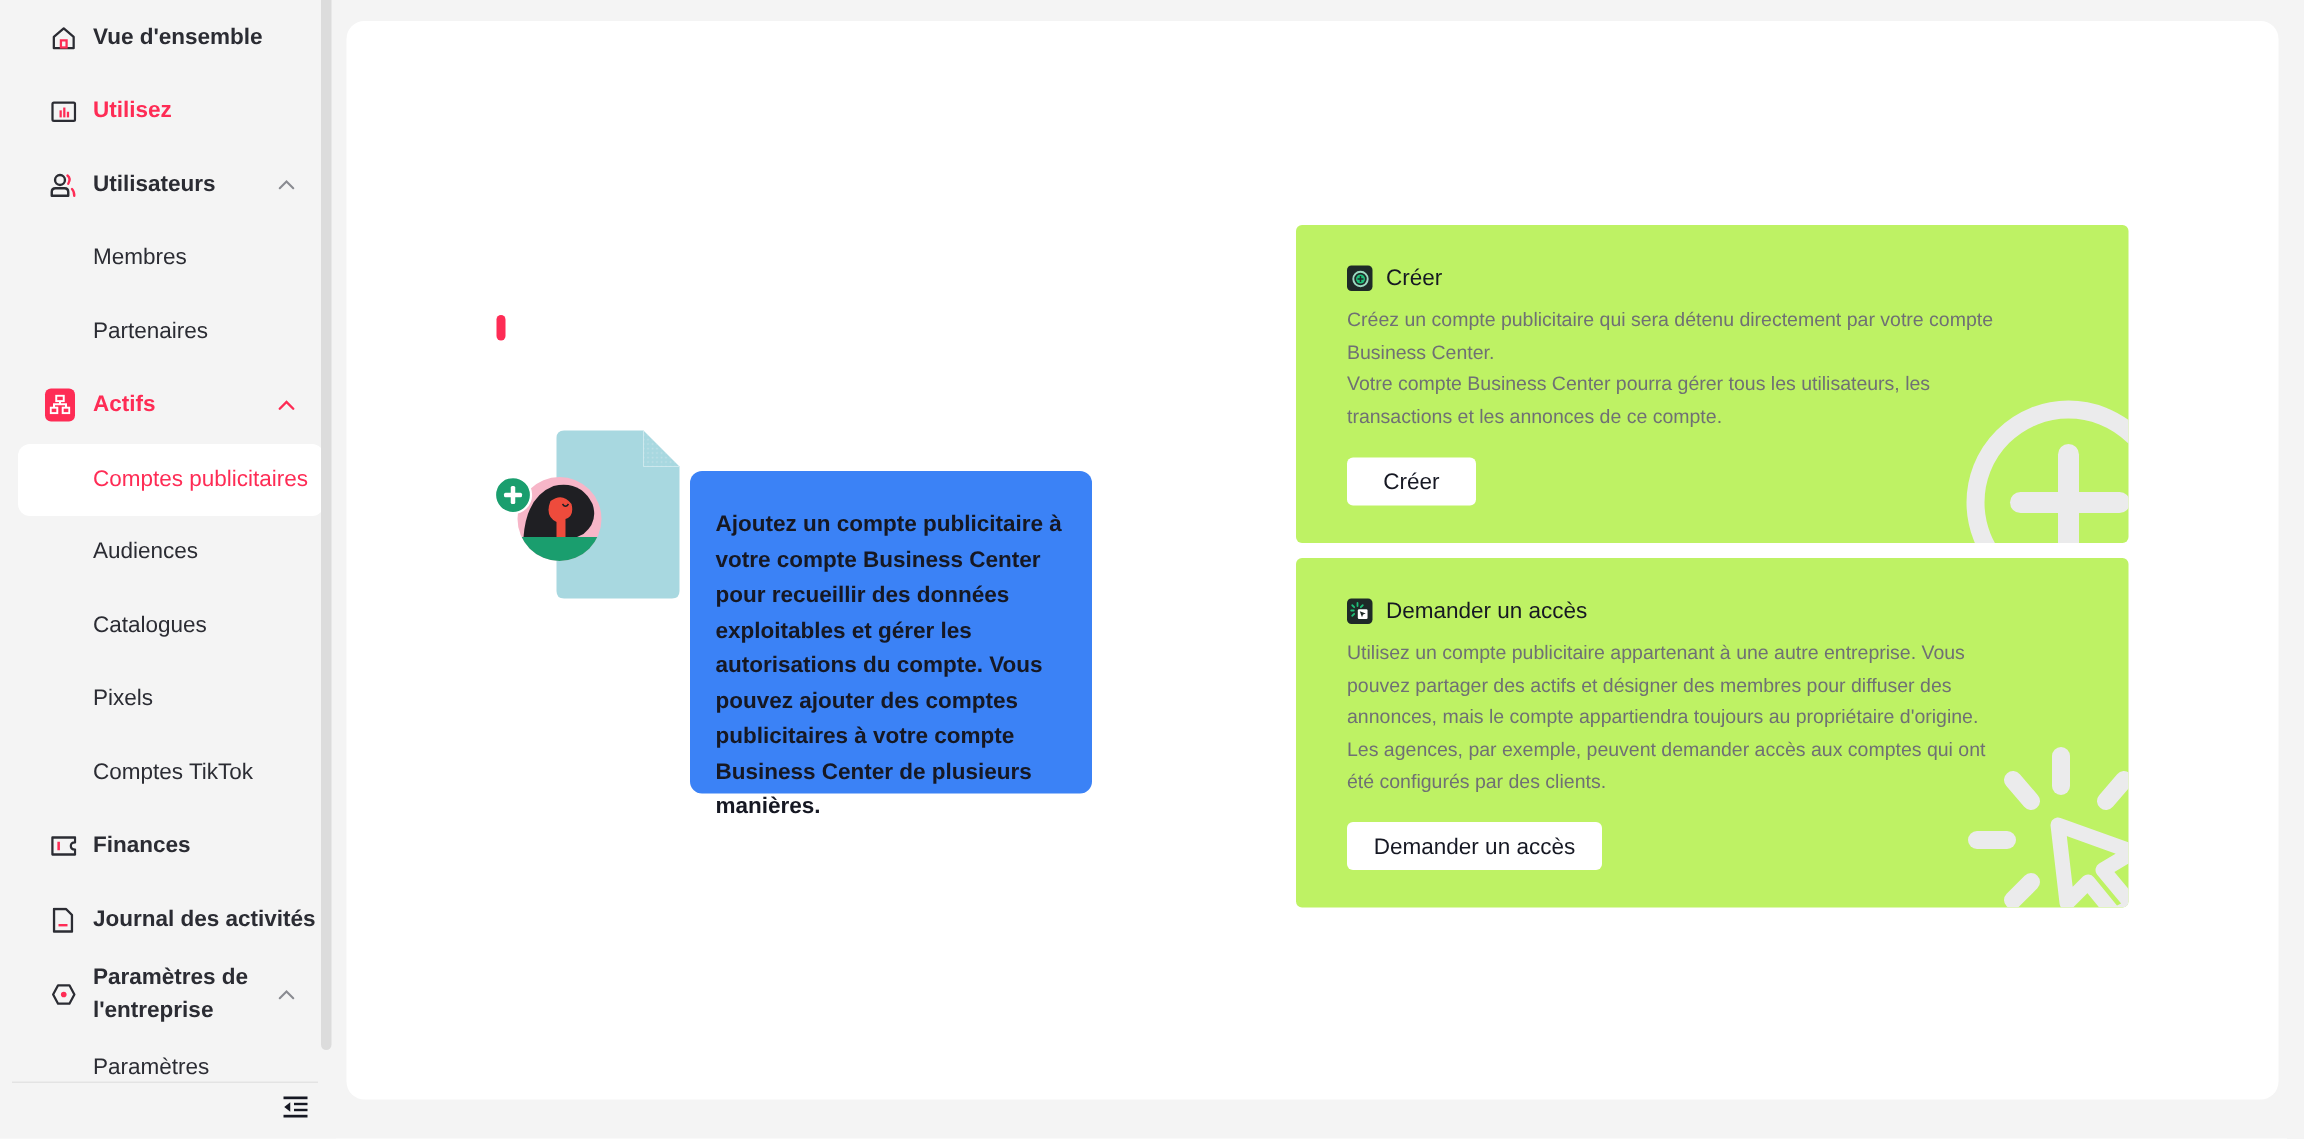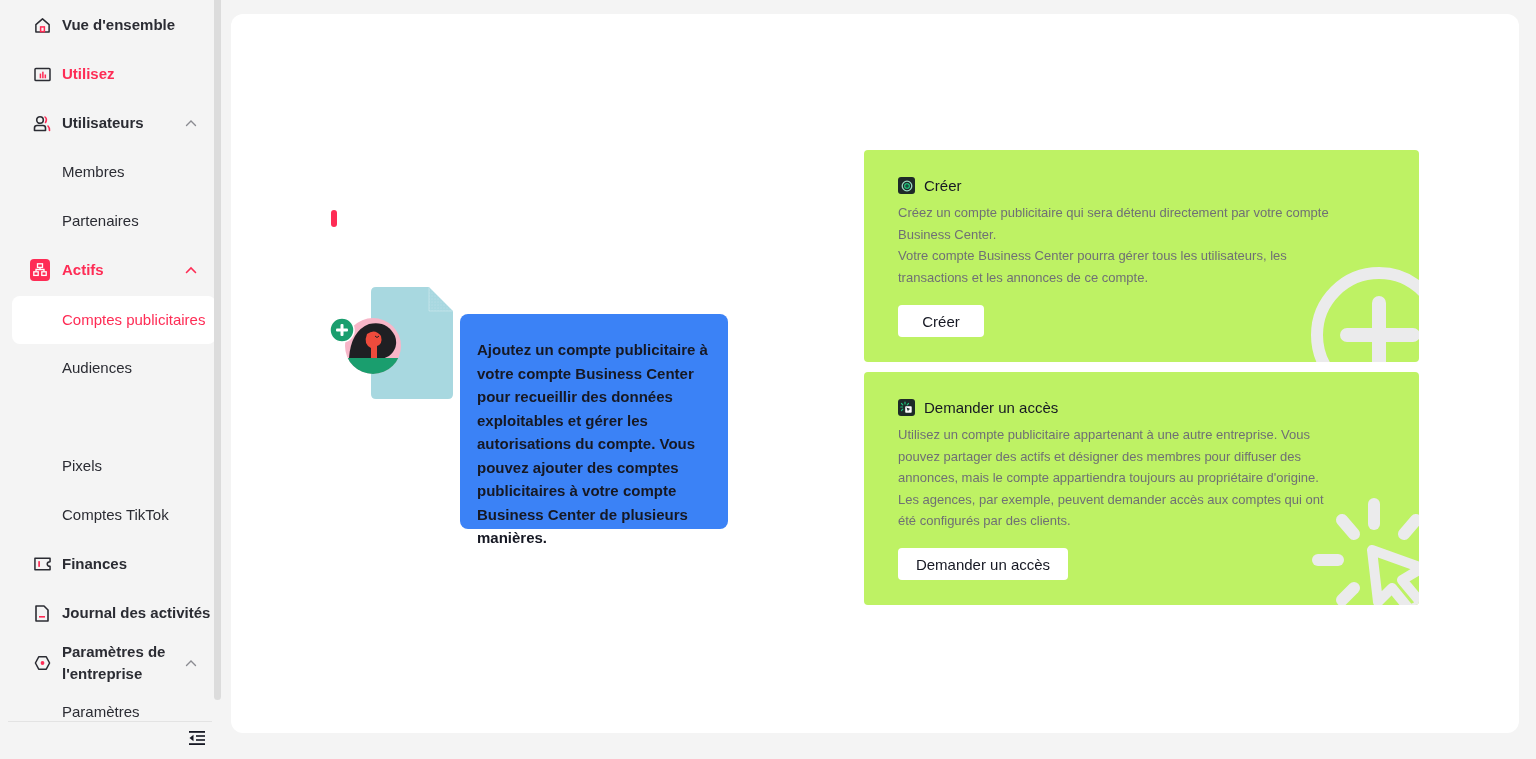--- a/index.html
+++ b/index.html
@@ -177,20 +177,23 @@
             <path d="M1.5 6.5 L6 2 L10.5 6.5" fill="none" stroke="#fe2c55" stroke-width="1.6" stroke-linecap="round"></path>
           </svg>
       </span>
     </div>
 
     <div class="nav-item sub-item selected" style="top:296px; height:48px">
       <span class="label">Comptes publicitaires</span>
     </div>
     <div class="nav-item sub-item" style="top:346px">
       <span class="label">Audiences</span>
+    </div>
+    <div class="nav-item sub-item" style="top:395px">
+      <span class="label">Catalogues</span>
     </div>
     <div class="nav-item sub-item" style="top:493px">
       <span class="label">Comptes TikTok</span>
     </div>
     <div class="nav-item sub-item" style="top:444px">
       <span class="label">Pixels</span>
     </div>
 
     <div class="nav-item" style="top:542px">
       <span class="icon">

